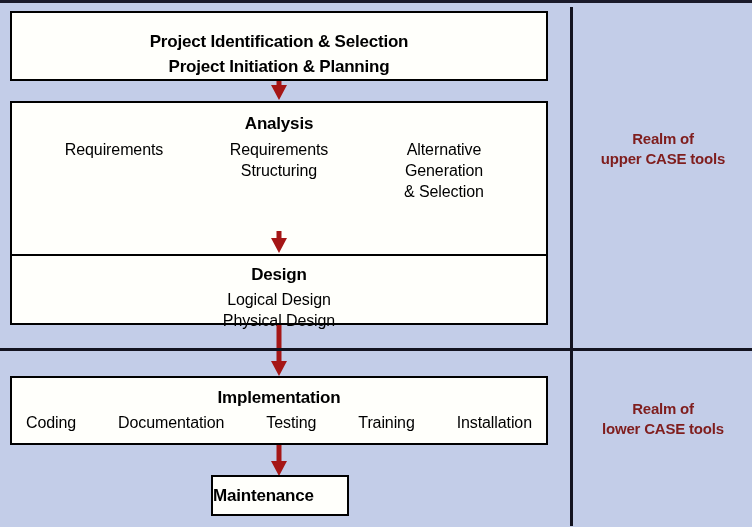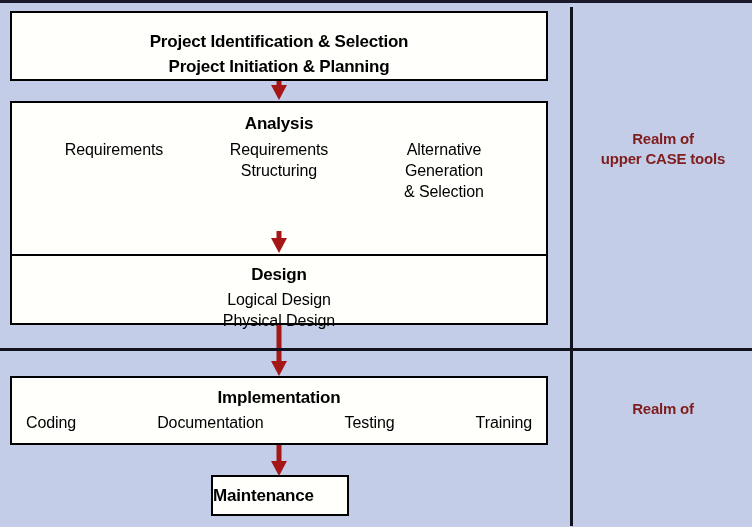--- a/index.html
+++ b/index.html
@@ -199,20 +199,21 @@
     </svg>
   </div>
 
   <div class="stage-box" id="box-implementation">
     <div class="stage-title">Implementation</div>
     <div id="implementation-columns">
       <div class="sub-text">Coding</div>
       <div class="sub-text">Documentation</div>
       <div class="sub-text">Testing</div>
       <div class="sub-text">Training</div>
+      <div class="sub-text">Installation</div>
     </div>
   </div>
 
   <div class="arrow" style="top:442px;">
     <svg width="22" height="32" viewBox="0 0 22 32">
       <path d="M11 0 L11 18" stroke="#a51616" stroke-width="5" fill="none"></path>
       <path d="M3 16 L19 16 L11 31 Z" fill="#a51616"></path>
     </svg>
   </div>
 
@@ -222,15 +223,16 @@
 
   <div id="divider-vertical"></div>
   <div id="divider-horizontal"></div>
 
   <div class="realm-label" id="realm-upper">
     <div>Realm of</div>
     <div>upper CASE tools</div>
   </div>
   <div class="realm-label" id="realm-lower">
     <div>Realm of</div>
+    <div>lower CASE tools</div>
   </div>
 
 </div>
 
 </body></html>

